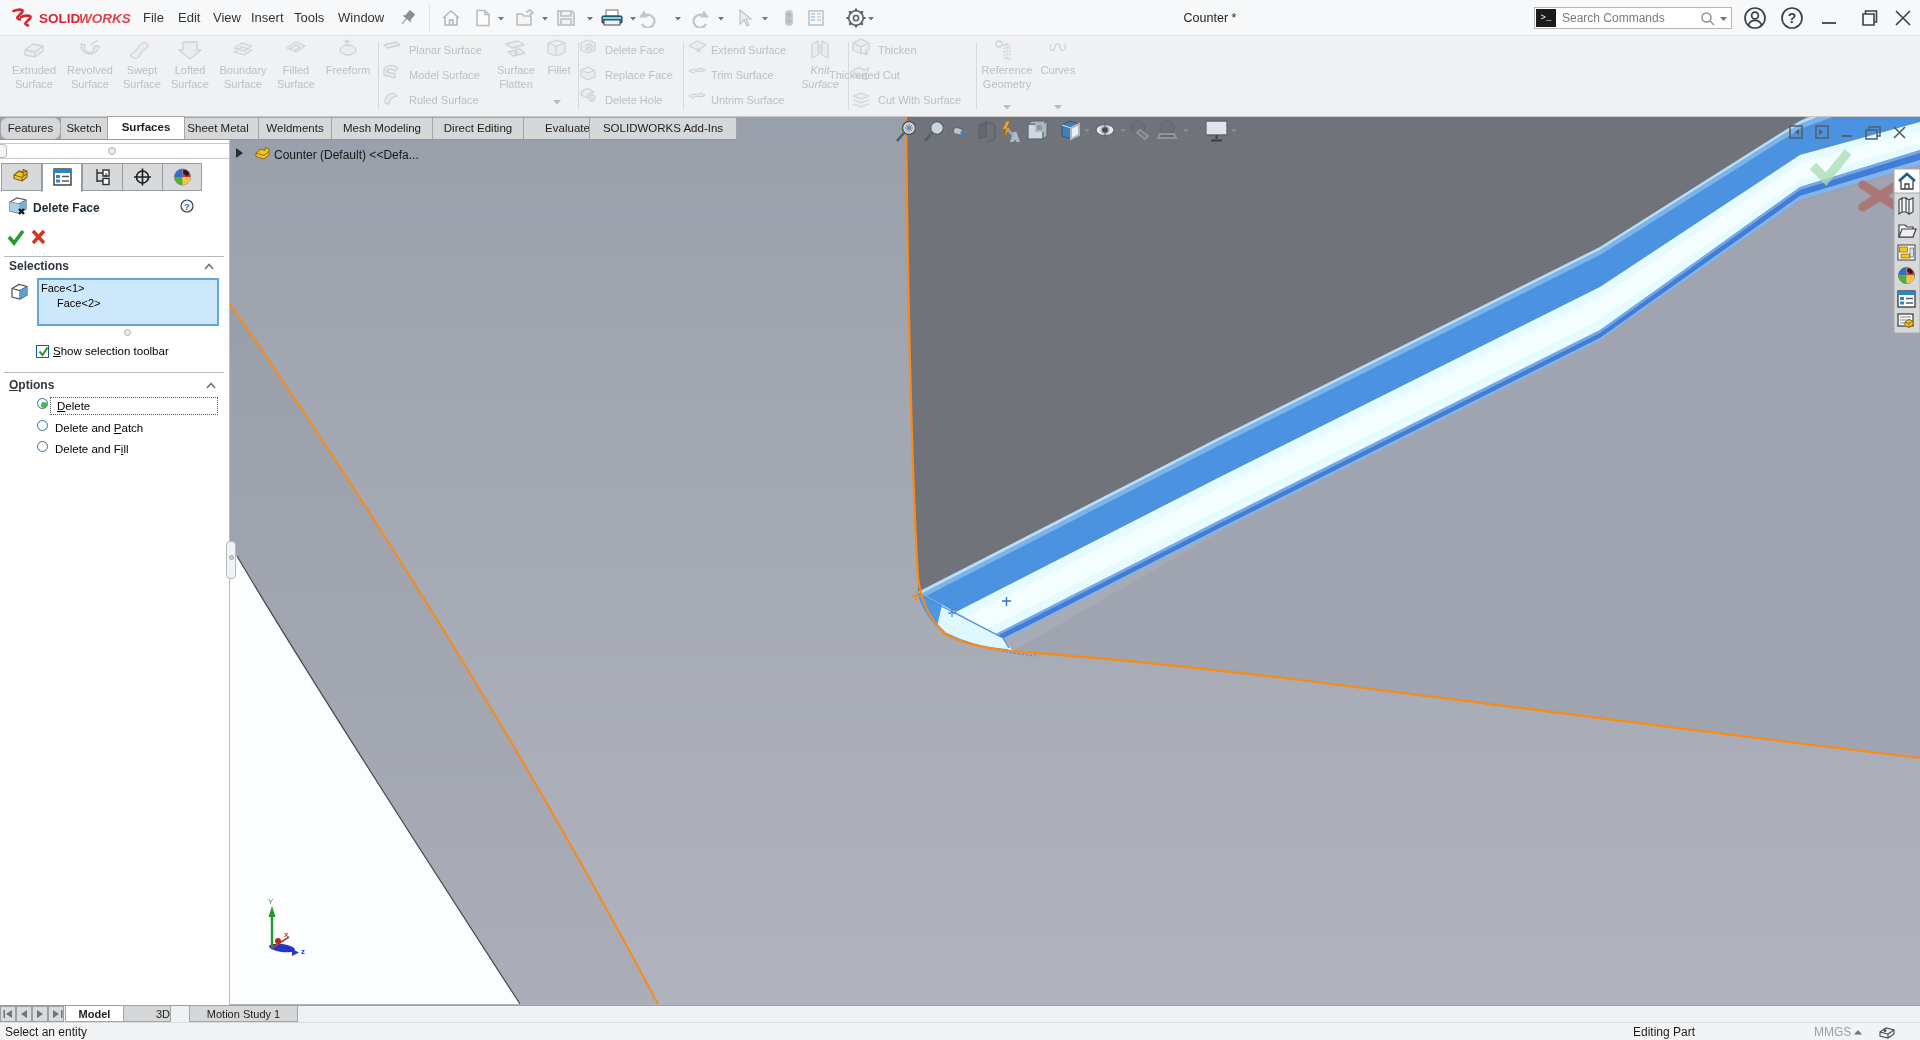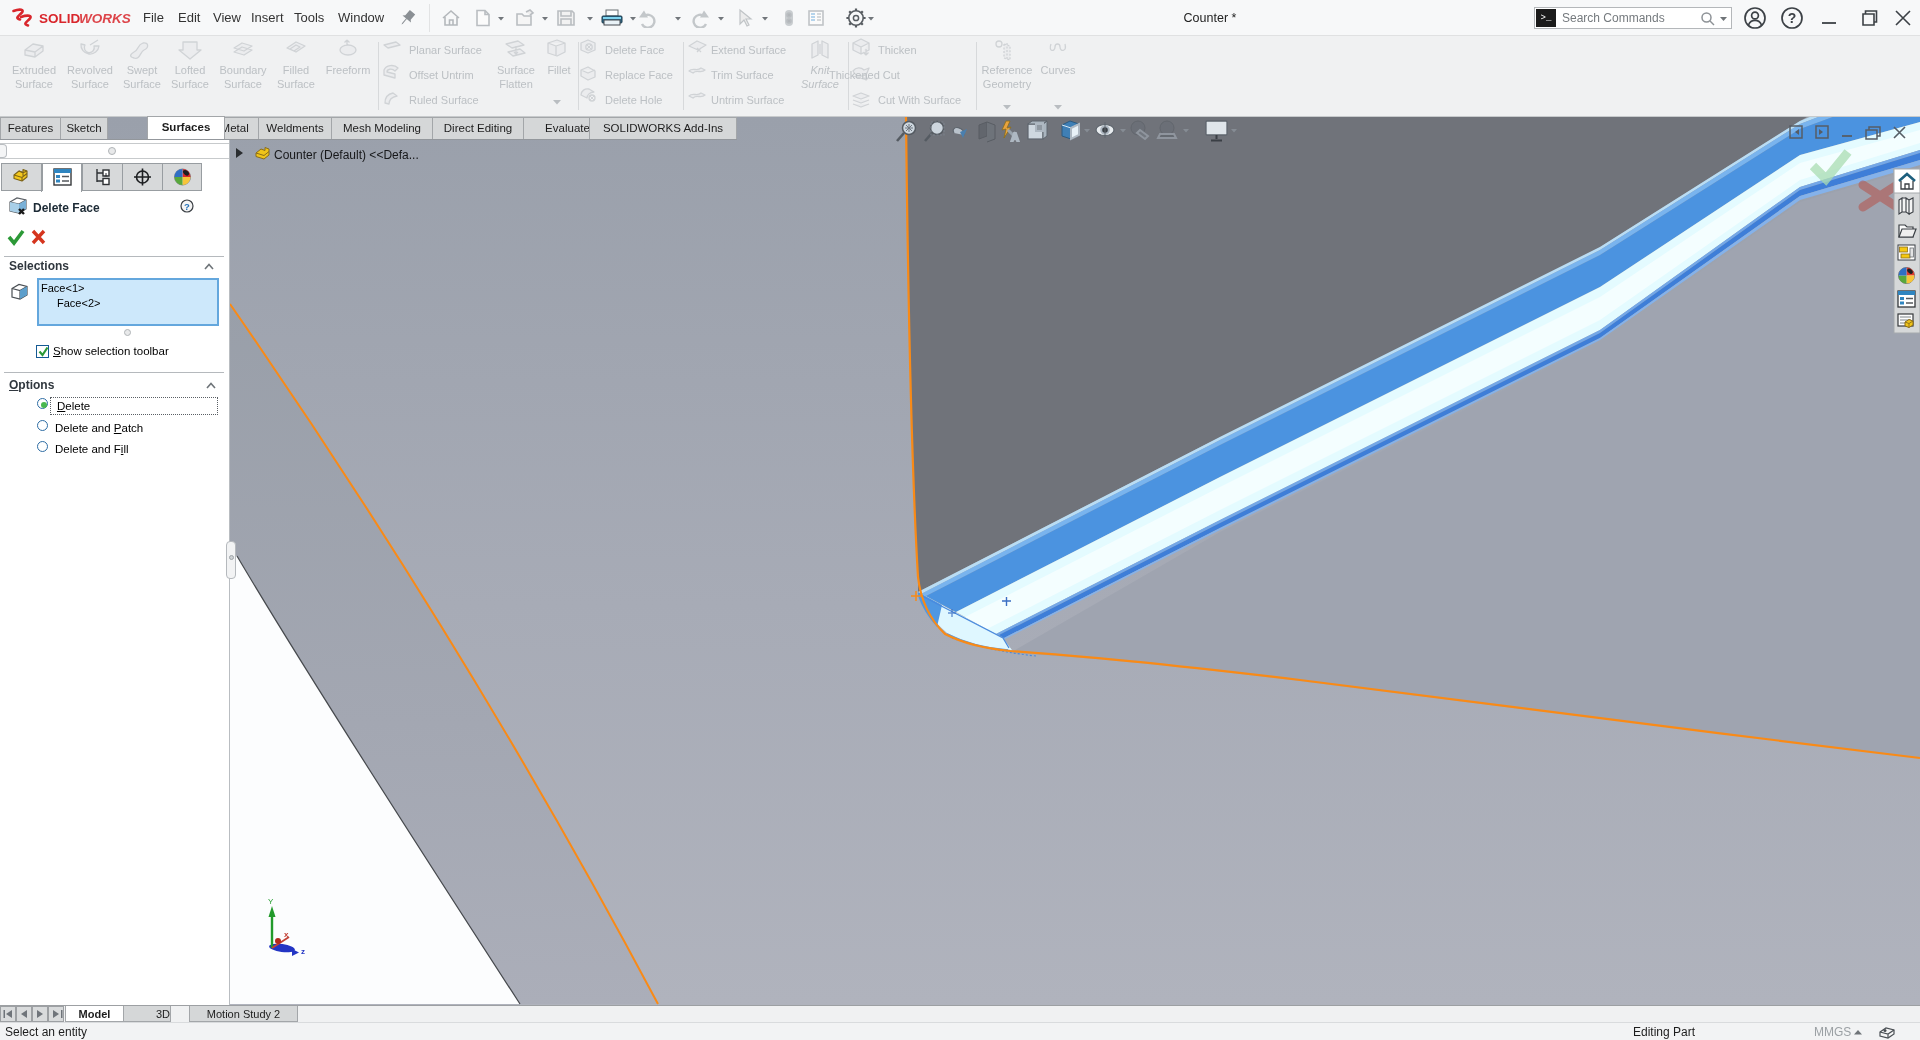--- a/index.html
+++ b/index.html
@@ -206,42 +206,42 @@
     </g>
   </svg>
   <div class="bigbtn" style="left:7px;">Extruded<br>Surface</div>
   <div class="bigbtn" style="left:63px;">Revolved<br>Surface</div>
   <div class="bigbtn" style="left:115px;">Swept<br>Surface</div>
   <div class="bigbtn" style="left:163px;">Lofted<br>Surface</div>
   <div class="bigbtn" style="left:216px;">Boundary<br>Surface</div>
   <div class="bigbtn" style="left:269px;">Filled<br>Surface</div>
   <div class="bigbtn" style="left:321px;">Freeform</div>
   <div class="smallrow" style="left:409px;top:7px;">Planar Surface</div>
-  <div class="smallrow" style="left:409px;top:32px;">Offset Untrim</div>
+  <div class="smallrow" style="left:409px;top:32px;">Model Surface</div>
   <div class="smallrow" style="left:409px;top:57px;">Ruled Surface</div>
   <div class="bigbtn" style="left:489px;">Surface<br>Flatten</div>
   <div class="bigbtn" style="left:532px;">Fillet</div>
   <div class="smallrow" style="left:605px;top:7px;">Delete Face</div>
   <div class="smallrow" style="left:605px;top:32px;">Replace Face</div>
   <div class="smallrow" style="left:605px;top:57px;">Delete Hole</div>
   <div class="smallrow" style="left:711px;top:7px;">Extend Surface</div>
   <div class="smallrow" style="left:711px;top:32px;">Trim Surface</div>
   <div class="smallrow" style="left:711px;top:57px;">Untrim Surface</div>
   <div class="bigbtn" style="left:793px;font-style:italic;">Knit<br>Surface</div>
   <div class="smallrow" style="left:878px;top:7px;">Thicken</div>
   <div class="smallrow" style="left:829px;top:32px;">Thickened Cut</div>
   <div class="smallrow" style="left:878px;top:57px;">Cut With Surface</div>
   <div class="bigbtn" style="left:980px;">Reference<br>Geometry</div>
   <div class="bigbtn" style="left:1031px;">Curves</div>
 </div>
 <div id="tabbar">
   <div class="abs" style="left:0;top:22px;width:737px;height:1px;background:#93979c;"></div>
-  <span class="tab" style="left:0px;width:61px;">Features</span>
+  <span class="tab" style="left:0px;width:61px;border-radius:7px;">Features</span>
   <span class="tab" style="left:60px;width:48px;">Sketch</span>
-  <span class="tab active" style="left:107px;width:78px;margin-left:40px;">Surfaces</span>
+  <span class="tab active" style="left:107px;width:78px;">Surfaces</span>
   <span class="tab" style="left:177px;width:82px;">Sheet Metal</span>
   <span class="tab" style="left:258px;width:74px;">Weldments</span>
   <span class="tab" style="left:331px;width:102px;">Mesh Modeling</span>
   <span class="tab" style="left:432px;width:92px;">Direct Editing</span>
   <span class="tab" style="left:523px;width:89px;">Evaluate</span>
   <span class="tab" style="left:589px;width:148px;">SOLIDWORKS Add-Ins</span>
 </div>
 <div id="viewport">
 <svg width="1920" height="888" viewBox="0 117 1920 888">
   <defs>
@@ -539,21 +539,21 @@
   <svg class="abs" style="left:0;top:0;" width="66" height="16" viewBox="0 0 66 16">
       <g fill="#6f747a">
         <path d="M5,4 l0,8 l-1.5,0 l0,-8 z M12,4 l-6,4 l6,4 z"></path>
         <path d="M27,4 l-6,4 l6,4 z"></path>
         <path d="M37,4 l6,4 l-6,4 z"></path>
         <path d="M53,4 l6,4 l-6,4 z M61,4 l0,8 l1.5,0 l0,-8 z"></path>
       </g>
     </svg>
   <span class="btab active" style="left:65px;width:59px;">Model</span>
   <span class="btab" style="left:123px;width:48px;text-align:right;">3D Views</span>
-  <span class="btab" style="left:189px;width:109px;">Motion Study 2</span>
+  <span class="btab" style="left:189px;width:109px;">Motion Study 1</span>
 </div>
 <div id="statusbar">
     <span style="position:absolute;left:5px;top:2px;text-align:right;">Select an entity</span>
     <span style="position:absolute;left:1633px;top:2px;">Editing Part</span>
     <span style="position:absolute;left:1814px;top:2px;color:#9ba0a4;">MMGS</span>
 <svg class="abs" style="left:1853px;top:6px;" width="10" height="7" viewBox="0 0 10 7">
       <path d="M1,5.5 l8,0 l-4,-4.5 z" fill="#6f7478"></path>
     </svg>
 <svg class="abs" style="left:1878px;top:1px;" width="18" height="16" viewBox="0 0 18 16">
       <path d="M2,8 l6,-4 l8,2 l0,4 l-6,4 l-8,-2 z" fill="#f5f5f5" stroke="#4a4f54" stroke-width="1.2"></path>

